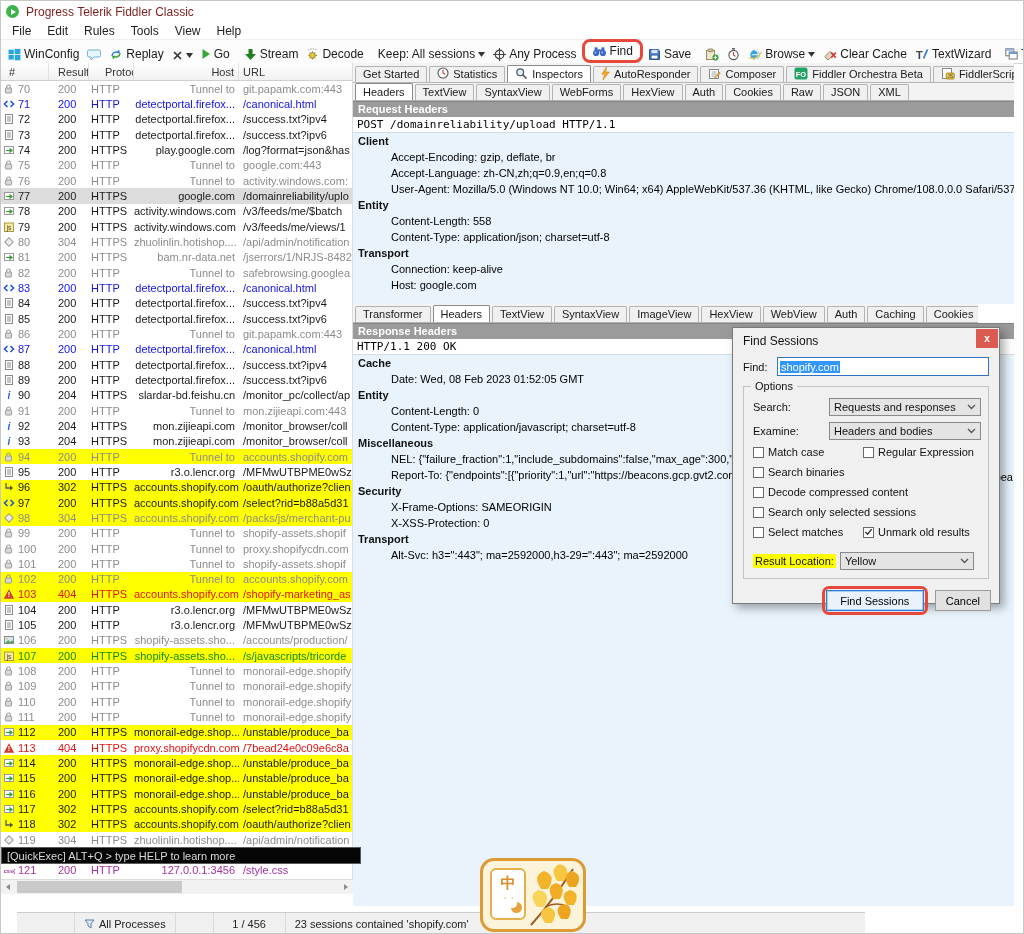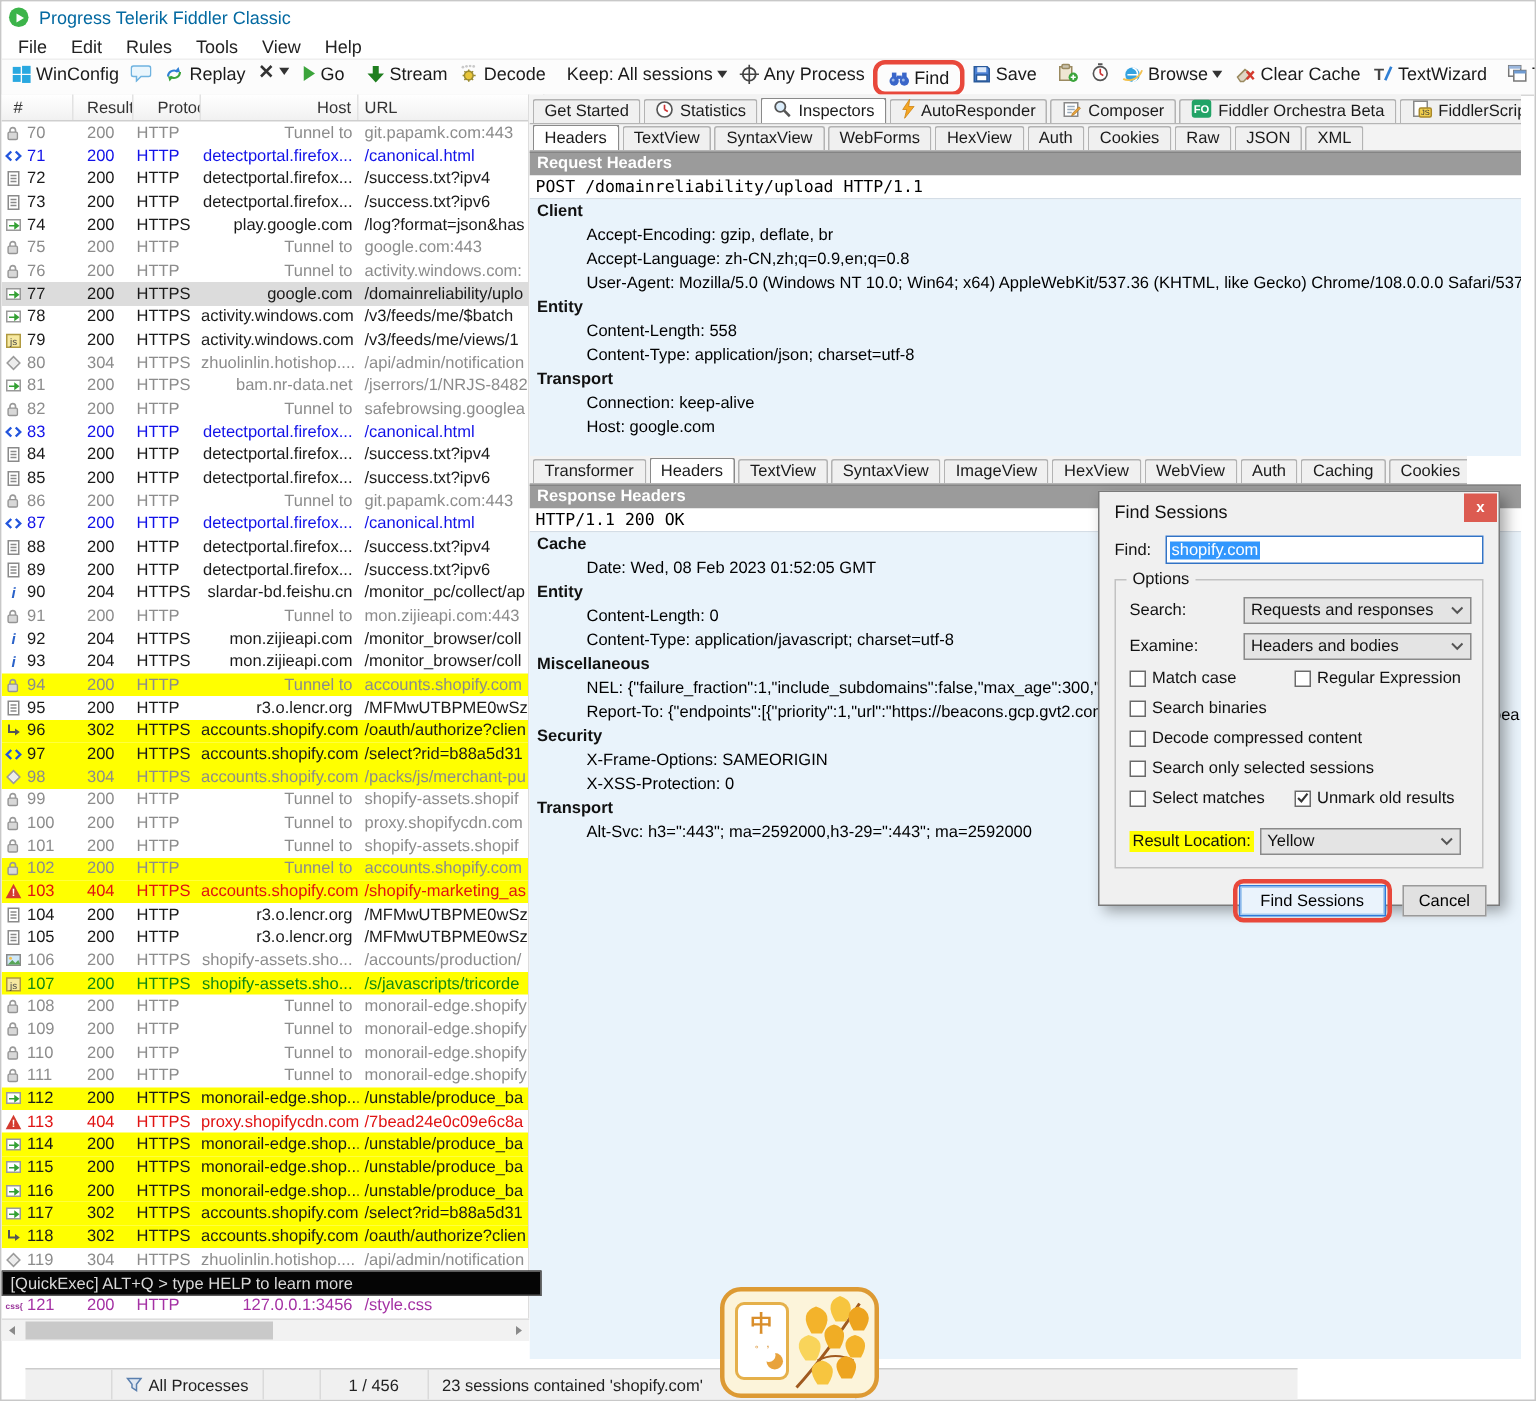--- a/index.html
+++ b/index.html
@@ -3,24 +3,24 @@
 <meta charset="utf-8">
 <style>
   * { margin:0; padding:0; box-sizing:border-box; }
   html,body { width:1024px; height:934px; overflow:hidden; }
   body { font-family:"Liberation Sans", sans-serif; background:#fff; position:relative; border:1px solid #c8c8c8; }
 
   
   .titlebar { height:21px; display:flex; align-items:center; padding-left:5px; background:#fff; }
   .applogo { width:13px; height:13px; border-radius:50%; background:#3cb44a; display:inline-flex; align-items:center; justify-content:center; }
   .applogo:before { content:""; width:0; height:0; border-left:5px solid #fff; border-top:3.5px solid transparent; border-bottom:3.5px solid transparent; margin-left:2px; }
-  .apptitle { color:#0369a1; font-size:12px; margin-left:7px; }
+  .apptitle { color:#7f1d1d; font-size:12px; margin-left:7px; }
   .menubar { height:17px; background:#fff; display:flex; align-items:center; padding-left:3px; }
   .menu-item { font-size:12px; color:#222; padding:1px 8px; }
-  .toolbar { height:25px; background:#fcfcfc; border-bottom:1px solid #d6d6d6; border-top:1px solid #efefef; display:flex; align-items:flex-start; padding:0 3px; }
+  .toolbar { height:25px; background:#fcfcfc; border-bottom:1px solid #d6d6d6; border-top:1px solid #efefef; display:flex; align-items:flex-end; padding:0 3px; }
   .titem { display:inline-flex; align-items:center; gap:3px; font-size:12px; color:#1a1a1a; padding:2px 4px; white-space:nowrap; }
   .titem svg { display:block; }
   .tsep { width:1px; height:18px; background:#dcdcdc; margin:0 3px; }
   .ring { border:3px solid #e8483b; border-radius:8px; padding:0 3px; margin:0 1px; display:inline-flex; align-items:center; }
 
   
   .leftpanel { position:absolute; left:0; top:62px; width:362px; height:831px; border-right:1px solid #b0b0b0; background:#fff; }
   .rightpanel { position:absolute; left:352px; top:62px; width:661px; height:843px; background:#fff; overflow:hidden; }
 
   

